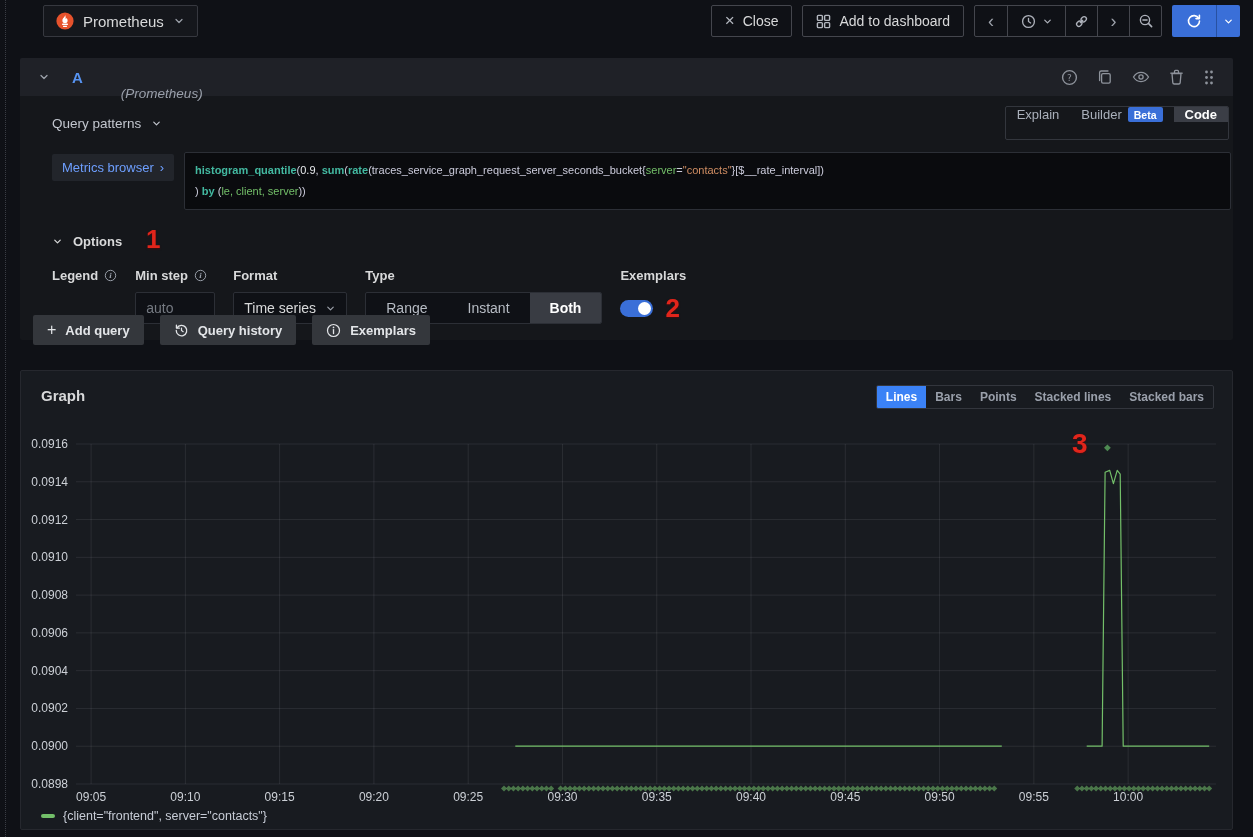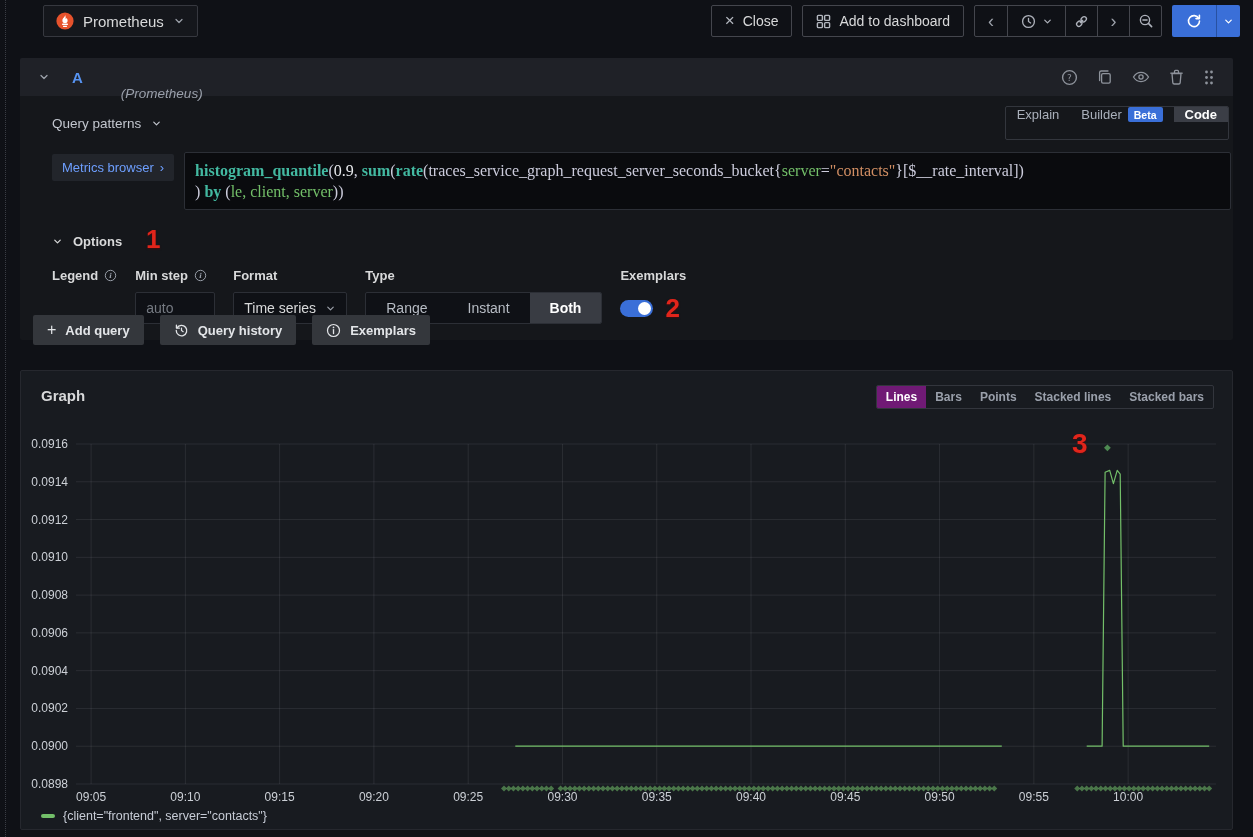--- a/index.html
+++ b/index.html
@@ -48,21 +48,21 @@
   .mode-item { display:flex; align-items:center; gap:6px; padding:0 11px; font-size:13px;
                color:#aab0bb; cursor:pointer; }
   .mode-item.active { background:#3b3e46; color:#fff; font-weight:700; }
   .beta-badge { background:#3a6fd8; color:#fff; font-size:10.5px; font-weight:700;
                 padding:1.5px 6px; border-radius:2px; }
   .qrow2 { display:flex; align-items:flex-start; gap:10px; margin-top:12px; }
   .metrics-browser { display:inline-flex; align-items:flex-end; gap:6px; background:#22252b;
                      border-radius:2px; padding:6px 10px; color:#6e9fff; font-size:13px;
                      white-space:nowrap; cursor:pointer; margin-top:2px; }
   .code-box { flex:1; background:#0a0b0e; border:1px solid #2c2f36; border-radius:2px;
-              padding:7px 10px; font-family:Liberation Serif, serif; font-size:16px;
+              padding:7px 10px; font-family:Liberation Sans, sans-serif; font-size:11px;
               line-height:21px; color:#ccccdc; cursor:text; }
   .tk-fn { color:#43b9a1; font-weight:700; }
   .tk-pl { color:#ccccdc; }
   .tk-num { color:#e8eaed; }
   .tk-metric { color:#ccccdc; }
   .tk-label { color:#73bf69; }
   .tk-str { color:#d18e63; }
   .options-head { margin-top:18px; display:flex; align-items:center; gap:10px;
                   font-size:13px; font-weight:700; color:#d8d9da; cursor:pointer; }
   .ann { font-size:26px; font-weight:700; line-height:1;
@@ -97,21 +97,21 @@
              font-size:13px; font-weight:700; cursor:pointer; }
 
   
   .graph-panel { position:absolute; top:370px; left:20px; width:1213px; height:460px;
                  background:#181b20; border:1px solid #26282e; border-radius:2px; }
   .graph-title { position:absolute; left:20px; top:16px; font-size:15px; font-weight:700; color:#d8d9da; }
   .style-group { position:absolute; right:18px; top:14px; display:flex; height:24px;
                  border:1px solid #33363d; border-radius:2px; overflow:hidden; }
   .style-item { display:flex; align-items:center; padding:0 9px; font-size:12px; font-weight:600;
                 color:#9aa0ab; cursor:pointer; }
-  .style-item.active { background:#701a75; color:#fff;align-items:center; }
+  .style-item.active { background:#3b82f6; color:#fff;align-items:center; }
   .chart-svg { position:absolute; left:0; top:55px; }
   .graph-legend { position:absolute; left:20px; top:438px; display:flex; align-items:center;
                   gap:8px; font-size:12.5px; color:#c7ccd6; cursor:pointer; }
   .legend-swatch { width:14px; height:4px; border-radius:2px; }
   .ann-3 { position:absolute; left:1051px; top:59px; }
   svg.ic { display:block; }
 </style>
 </head>
 <body>
 

